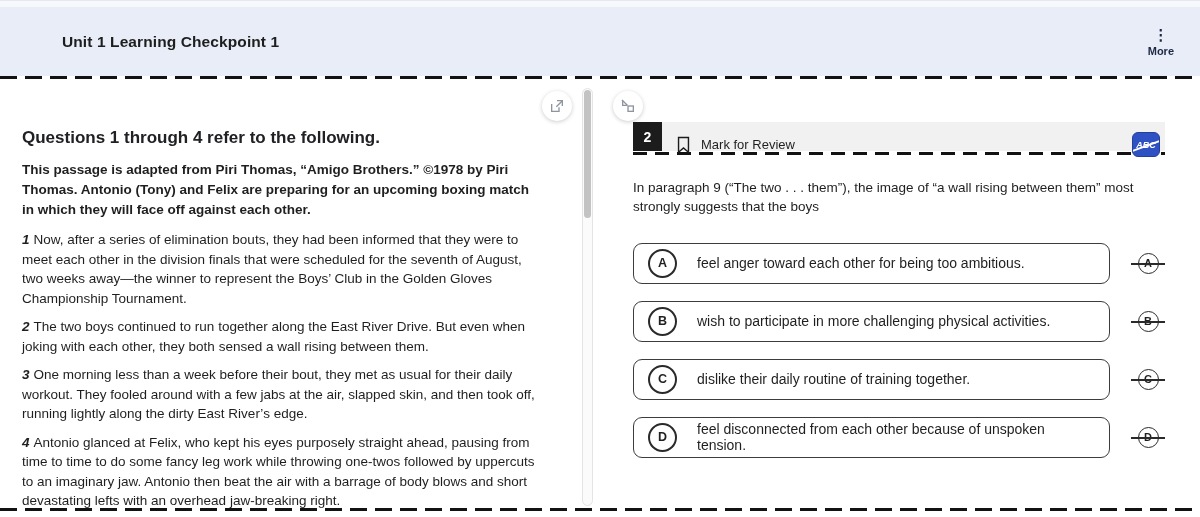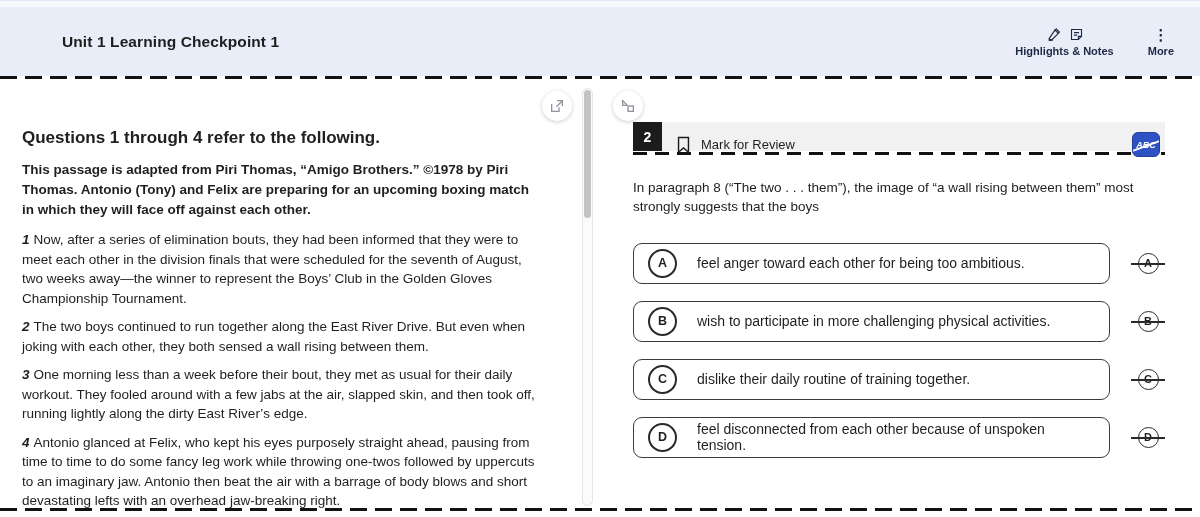--- a/index.html
+++ b/index.html
@@ -61,39 +61,20 @@
 </style>
 </head>
 <body>
 
 <div class="top-strip"></div>
 
 <header class="app-header">
   <div class="app-title">Unit 1 Learning Checkpoint 1</div>
   <div class="header-actions">
     <div class="action">
-      <div class="action-icons">
-        <span>
-          <svg width="16" height="16" viewBox="0 0 24 24" fill="none" stroke="#1c2844" stroke-width="1.8">
-            <path d="M4 20h6"></path>
-              <path d="M13.5 4.5l5 5L9 19H5.5l-1-1z"></path>
-              <path d="M13.5 4.5l2-1.5 4.5 4.5-1.5 2"></path>
-          </svg>
-        </span>
-        <span>
-          <svg width="15" height="15" viewBox="0 0 24 24" fill="none" stroke="#1c2844" stroke-width="1.8">
-            <path d="M4 4h16v11l-5 5H4z"></path>
-              <path d="M15 20v-5h5"></path>
-              <path d="M8 9h8M8 13h5"></path>
-          </svg>
-        </span>
-      </div>
-      <div class="action-label">Highlights &amp; Notes</div>
-    </div>
-    <div class="action">
       <div class="more-glyph">⋮</div>
       <div class="action-label">More</div>
     </div>
   </div>
 </header>
 
 <div class="dash-line header-dashes"></div>
 
 <section class="passage-panel">
   <h2 class="passage-heading">Questions 1 through 4 refer to the following.</h2>
@@ -137,21 +118,21 @@
         </svg>
       </span>
       <span class="mark-label">Mark for Review</span>
       <div class="abc-btn">
         <span>ABC</span>
       </div>
     </div>
   </div>
   <div class="q-divider"></div>
 
-  <p class="q-prompt">In paragraph 8 (“The two . . . them”), the image of “a wall rising between them” most strongly suggests that the boys</p>
+  <p class="q-prompt">In paragraph 9 (“The two . . . them”), the image of “a wall rising between them” most strongly suggests that the boys</p>
 
   <div class="options">
     <div class="opt-row">
       <div class="opt-box">
         <span class="opt-letter">A</span>
         <span class="opt-text">feel anger toward each other for being too ambitious.</span>
       </div>
       <div class="elim">
         <span class="elim-circle">A</span>
       </div>

